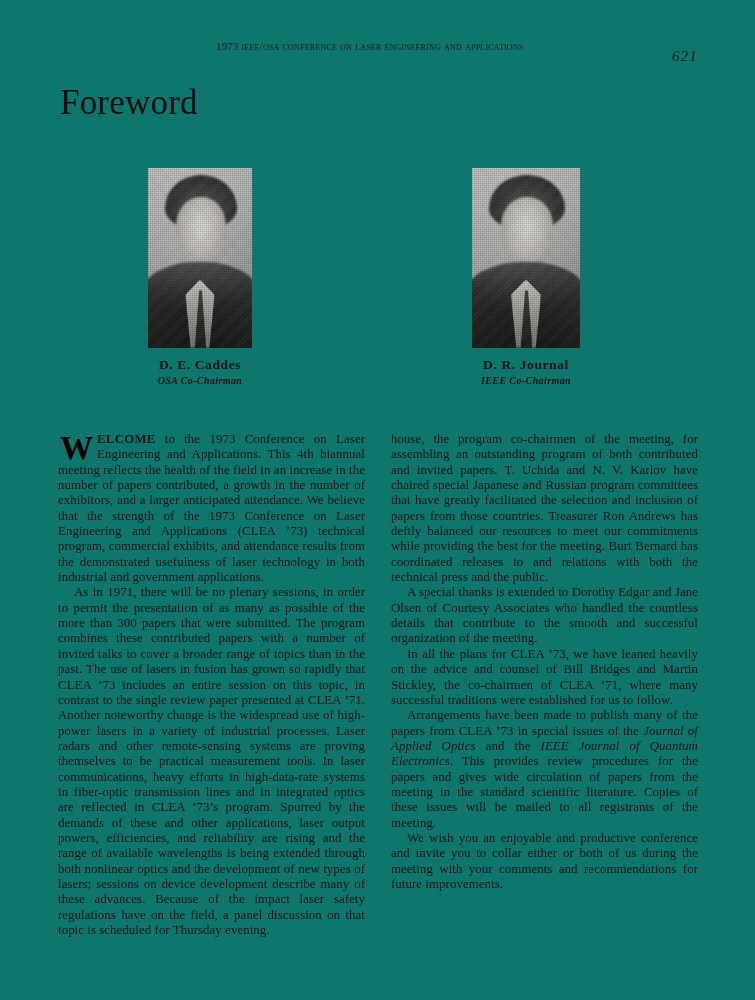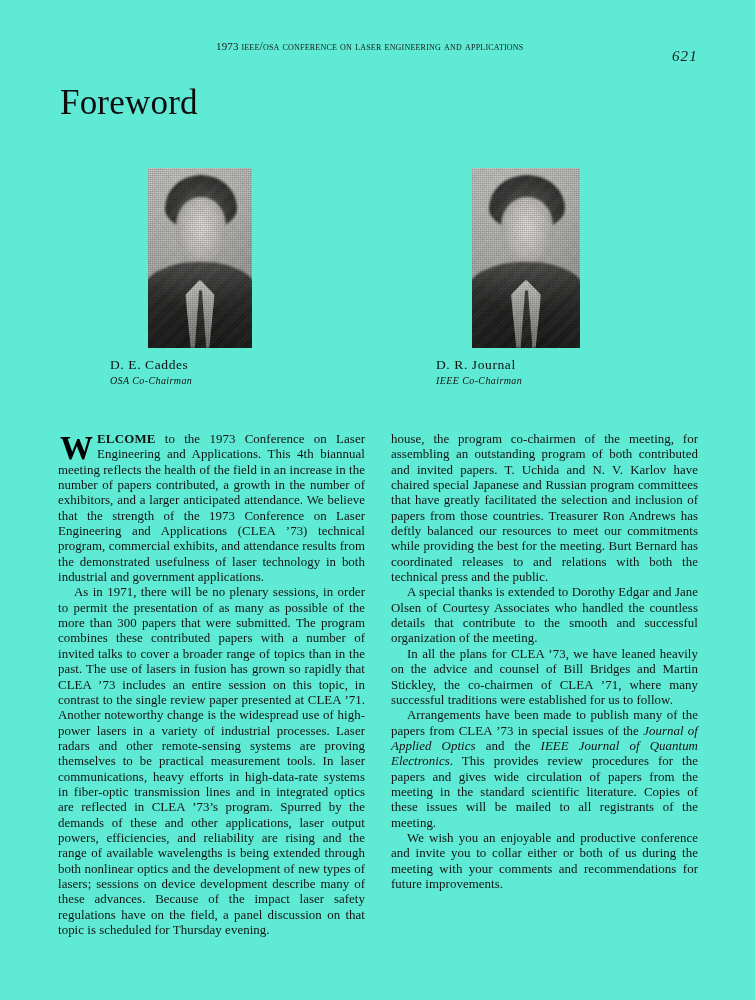--- a/index.html
+++ b/index.html
@@ -4,21 +4,21 @@
 <style>
   html, body {
     margin: 0;
     padding: 0;
     background: #ffffff;
   }
   .page {
     position: relative;
     width: 755px;
     height: 1000px;
-    background: #5eead4;
+    background: #0f766e;
     overflow: hidden;
     font-family: "Liberation Serif", "DejaVu Serif", serif;
     color: #111111;
   }
 
   
   .running-head {
     position: absolute;
     left: 58px;
     top: 40px;
@@ -158,22 +158,23 @@
   }
   .portrait .grain2 {
     background-image:
       repeating-linear-gradient(135deg, rgba(255,255,255,0.12) 0 1px, rgba(0,0,0,0.10) 1px 2px);
     mix-blend-mode: screen;
     opacity: 0.55;
   }
 
   .caption {
     width: 100%;
-    text-align: left;
+    text-align: center;
     margin-top: 9px;
+    font-weight: bold;
   }
   .caption-name {
     font-size: 13.5px;
     letter-spacing: 0.6px;
     color: #121212;
     white-space: nowrap;
   }
   .caption-role {
     font-size: 10px;
     font-style: italic;

